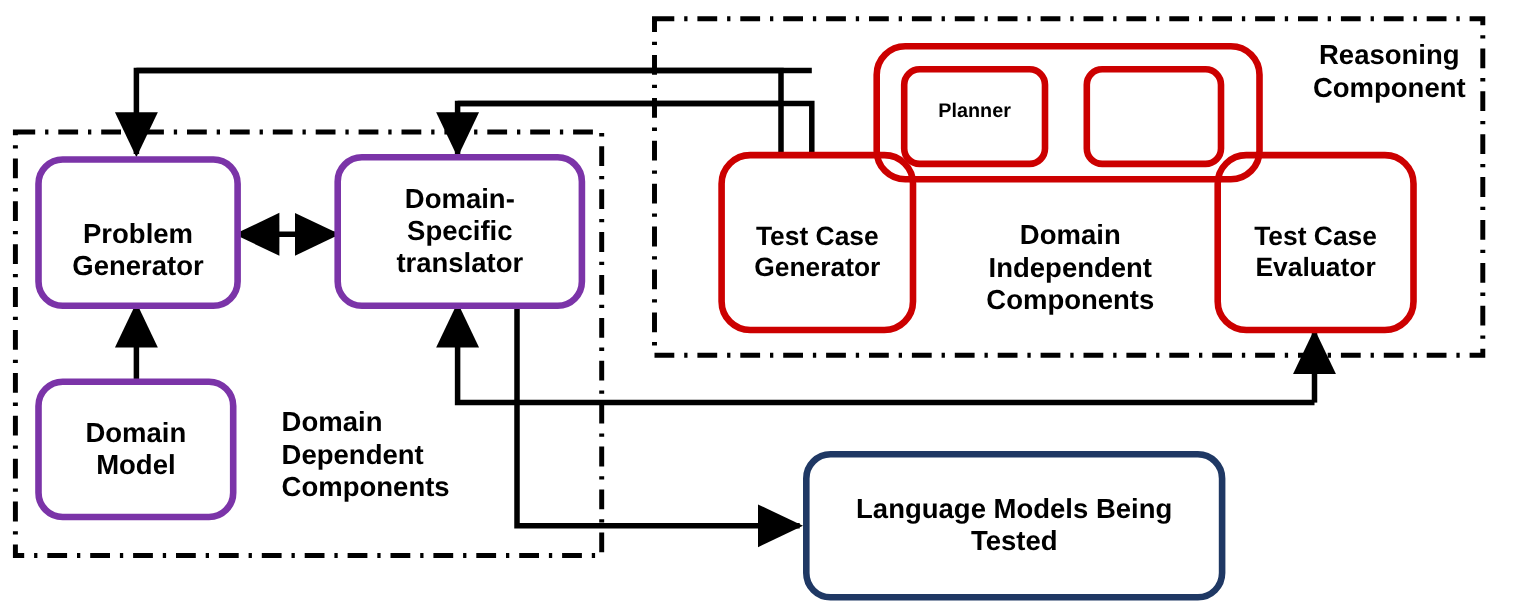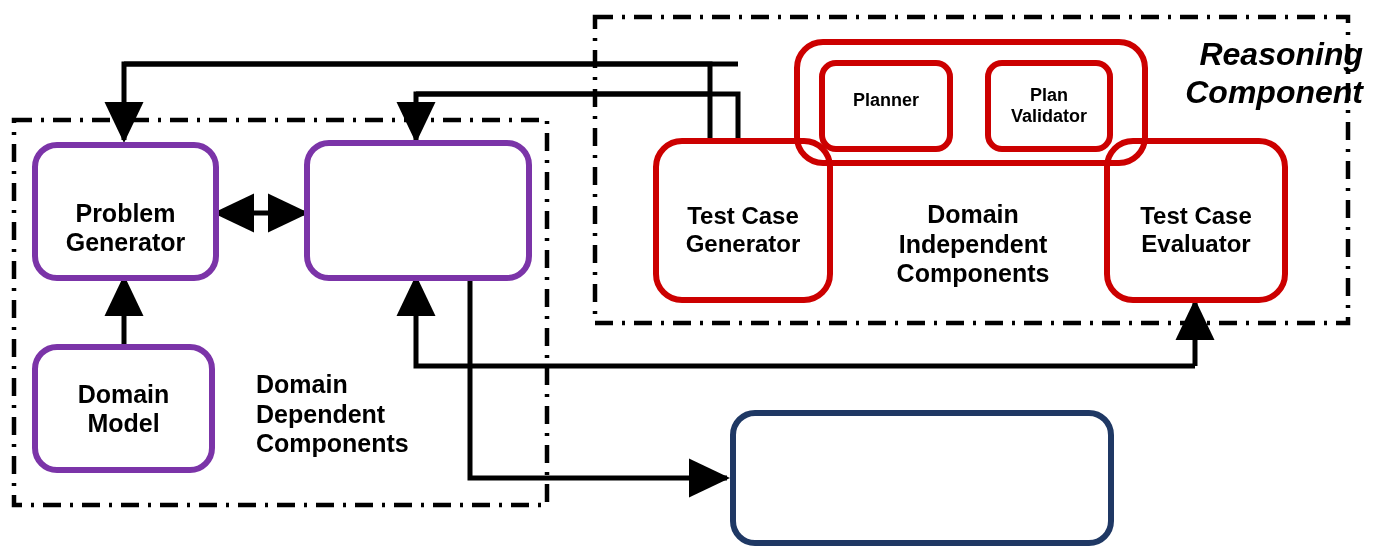--- a/index.html
+++ b/index.html
@@ -103,37 +103,40 @@
 
     <rect x="733" y="413" width="378" height="130" rx="22" ry="22" fill="#ffffff" stroke="#1F3864" stroke-width="6"></rect>
   </svg>
 
   <div class="box-label" style="left:35px; top:161px; width:181px; height:133px; font-size:25px;">Problem
 Generator</div>
 
   <div class="box-label" style="left:35px; top:347px; width:177px; height:123px; font-size:25px;">Domain
 Model</div>
 
+  <div class="box-label" style="left:307px; top:143px; width:222px; height:135px; font-size:25px;">Domain-
+Specific
+translator</div>
 
   <div class="box-label" style="left:656px; top:160px; width:174px; height:140px; font-size:24px;">Test Case
 Generator</div>
 
   <div class="box-label" style="left:1107px; top:160px; width:178px; height:140px; font-size:24px;">Test Case
 Evaluator</div>
 
   <div class="box-label" style="left:822px; top:57px; width:128px; height:86px; font-size:18px;">Planner</div>
 
-  <div class="box-label" style="left:988px; top:63px; width:122px; height:86px; font-size:18px;">Plan
-Validator</div>
 
+  <div class="box-label" style="left:733px; top:413px; width:378px; height:130px; font-size:25px;">Language Models Being
+Tested</div>
 
   <div class="group-caption" style="left:256px; top:370px; width:230px; font-size:25px; text-align:left;">Domain
 Dependent
 Components</div>
 
-  <div class="group-caption" style="left:1163px; top:36px; width:200px; font-size:32px; text-align:right;font-style:italic;">Reasoning
+  <div class="group-caption" style="left:1163px; top:36px; width:200px; font-size:25px; text-align:center;">Reasoning
 Component</div>
 
   <div class="group-caption" style="left:868px; top:200px; width:210px; font-size:25px; text-align:center;">Domain
 Independent
 Components</div>
 
 </div>
 
 </body></html>

